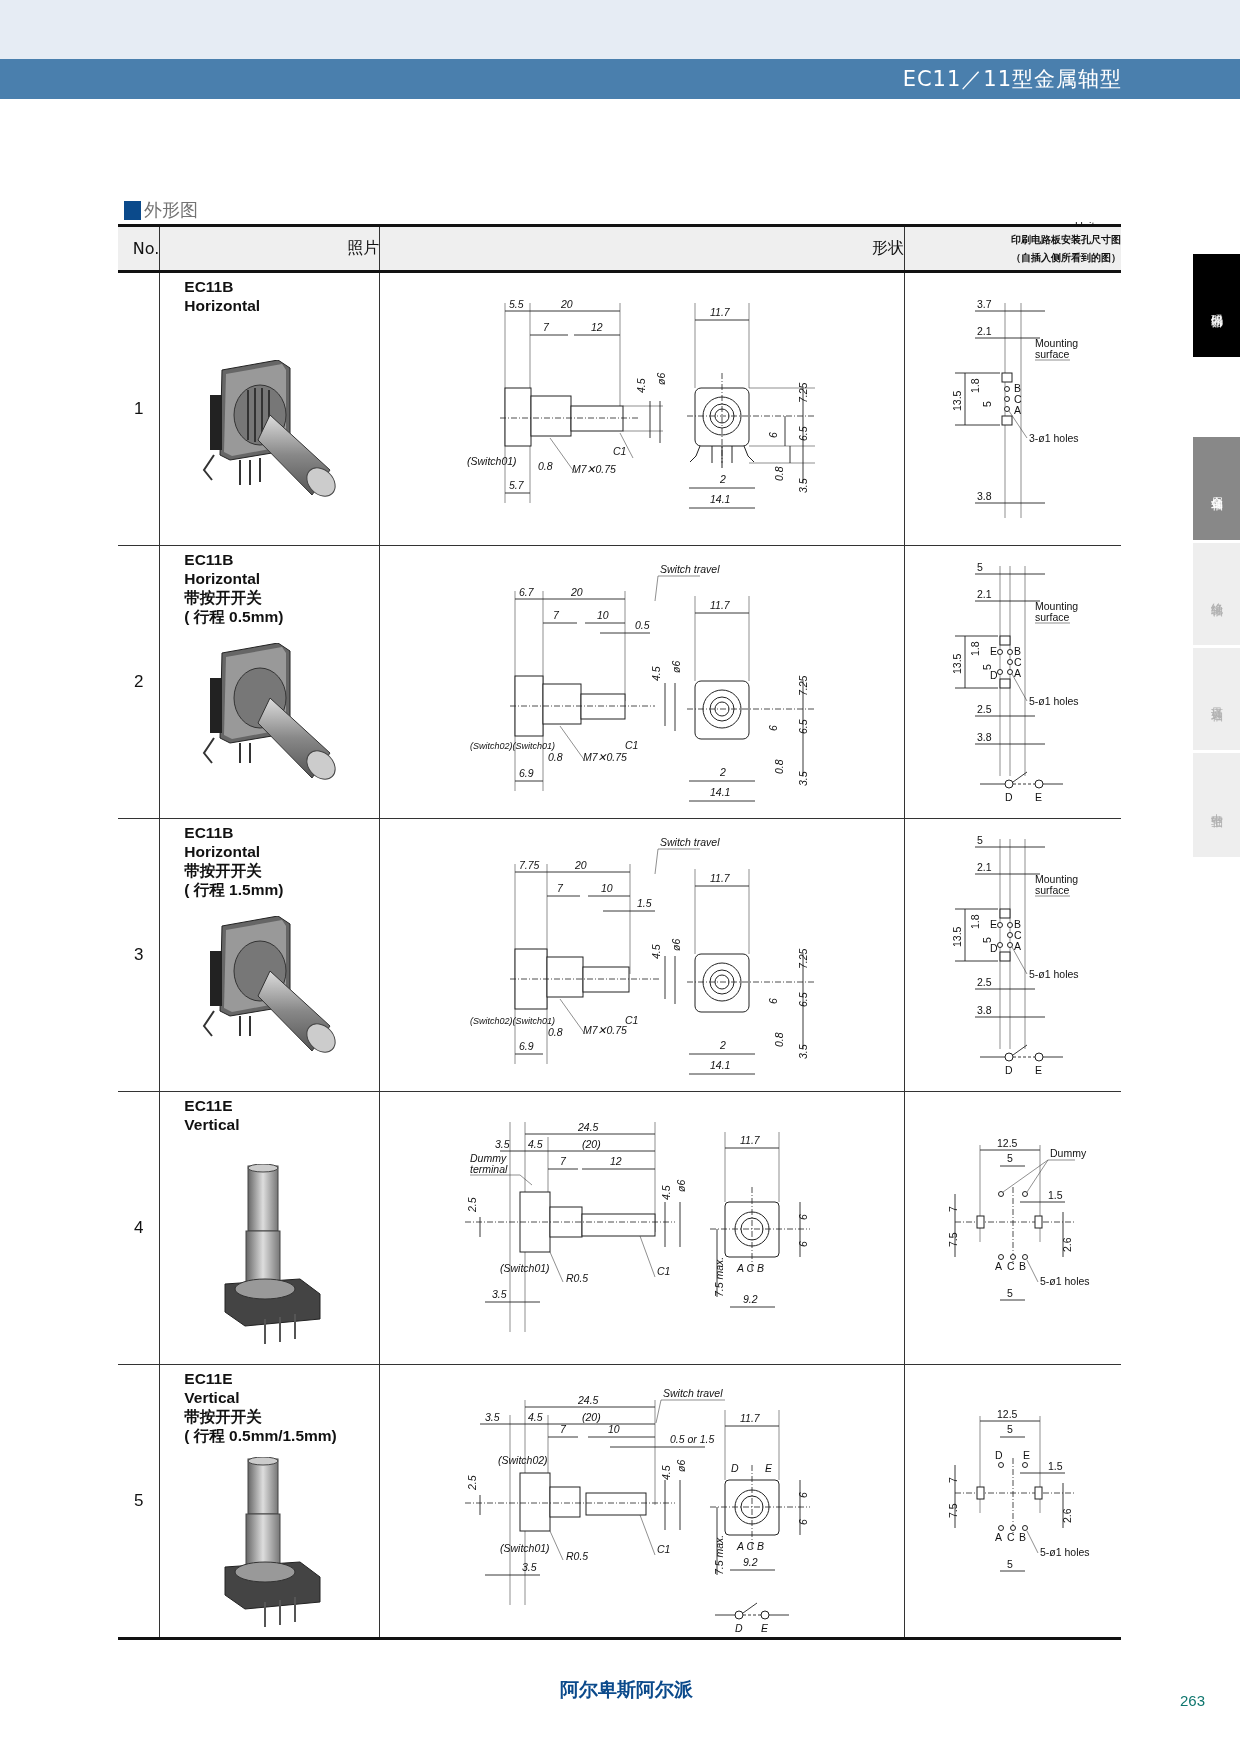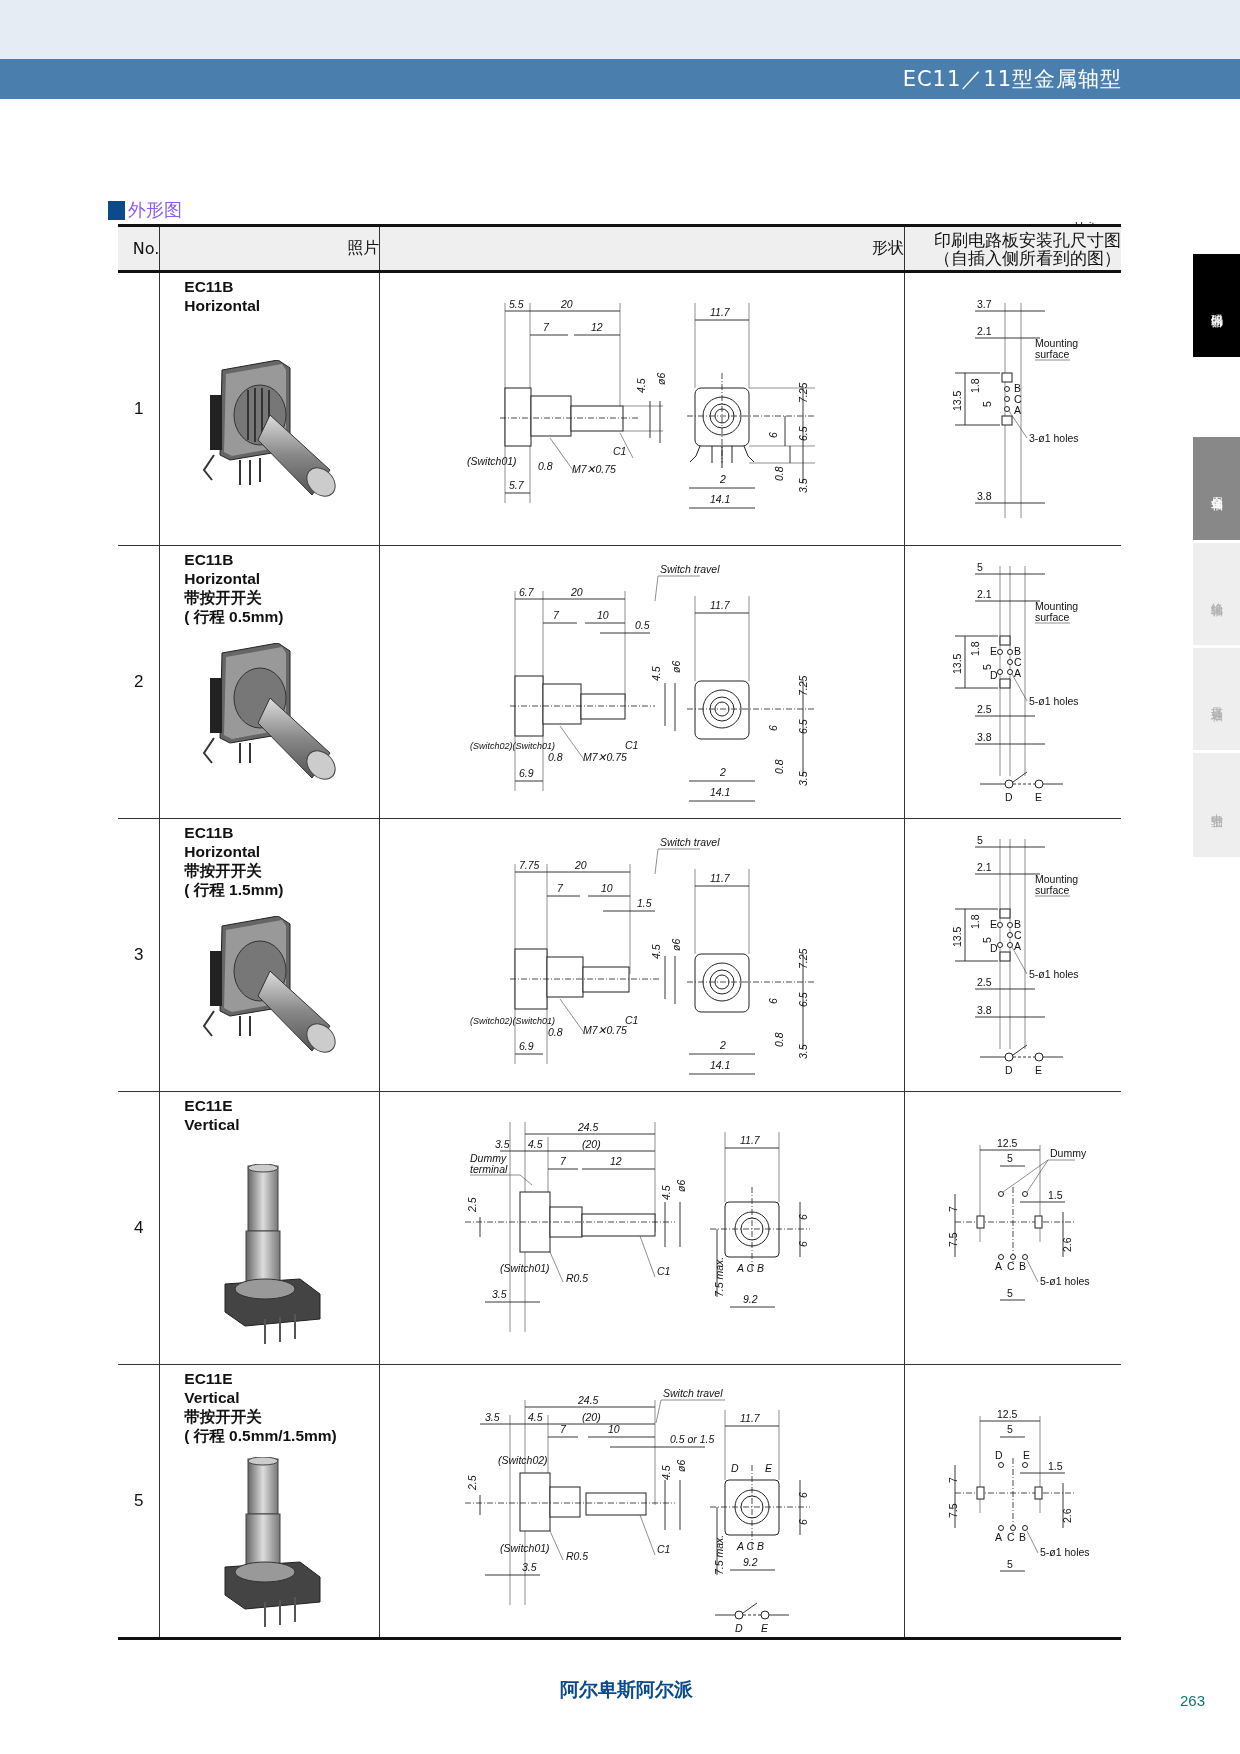--- a/index.html
+++ b/index.html
@@ -1,27 +1,27 @@
 <!DOCTYPE html>
 <html><head>
 <meta charset="utf-8">
 <style>
 *{margin:0;padding:0;box-sizing:border-box;}
 html,body{width:1240px;height:1754px;background:#fff;overflow:hidden;}
 body{position:relative;font-family:"Liberation Sans","DejaVu Sans",sans-serif;color:#111;}
 .topstrip{position:absolute;left:0;top:0;width:1240px;height:59px;background:#e6ecf4;}
 .header{position:absolute;left:0;top:59px;width:1240px;height:40px;background:#4a7fad;padding-left:37px;}
 .header .title{position:absolute;right:118px;top:6px;color:#fff;font-size:21px;letter-spacing:1px;font-family:"DejaVu Sans",sans-serif;}
-.section-title{position:absolute;left:108px;top:198px;display:flex;align-items:center;font-size:18px;font-family:"DejaVu Sans",sans-serif;color:#8b5cf6;}
+.section-title{position:absolute;left:124px;top:198px;display:flex;align-items:center;font-size:18px;font-family:"DejaVu Sans",sans-serif;color:#737373;}
 .section-title .sq{width:17px;height:19px;background:#0b4a8b;margin-right:3px;}
 .unit{position:absolute;left:1075px;top:220px;font-size:11px;color:#222;}
 table.spec{position:absolute;left:118px;top:224px;width:1003px;border-collapse:collapse;}
 table.spec th,table.spec td{border:1px solid #333;vertical-align:top;}
 table.spec thead th{background:#efefef;font-weight:normal;font-size:16px;font-family:"DejaVu Sans",sans-serif;height:46px;text-align:right;vertical-align:middle;border-top:3px solid #111;border-bottom:3px solid #111;}
-table.spec thead th.pcb{font-size:17px;line-height:18px;}
+table.spec thead th.pcb{font-size:10px;line-height:18px;font-weight:bold;}
 table.spec th:first-child,table.spec td:first-child{border-left:none;}
 table.spec th:last-child,table.spec td:last-child{border-right:none;}
 table.spec tbody tr{height:271px;}
 table.spec tbody tr:last-child td{border-bottom:3px solid #111;}
 td.no{width:47px;text-align:center;vertical-align:middle !important;font-size:17px;}
 td.photo{width:242px;position:relative;padding:4px 24px;}
 td.photo .lbl{font-size:15.5px;font-weight:bold;line-height:19px;white-space:pre-line;}
 td.photo .pic{position:absolute;left:40px;bottom:25px;}
 td.shape{width:525px;position:relative;font-style:italic;}
 td.pcb{width:217px;position:relative;}

